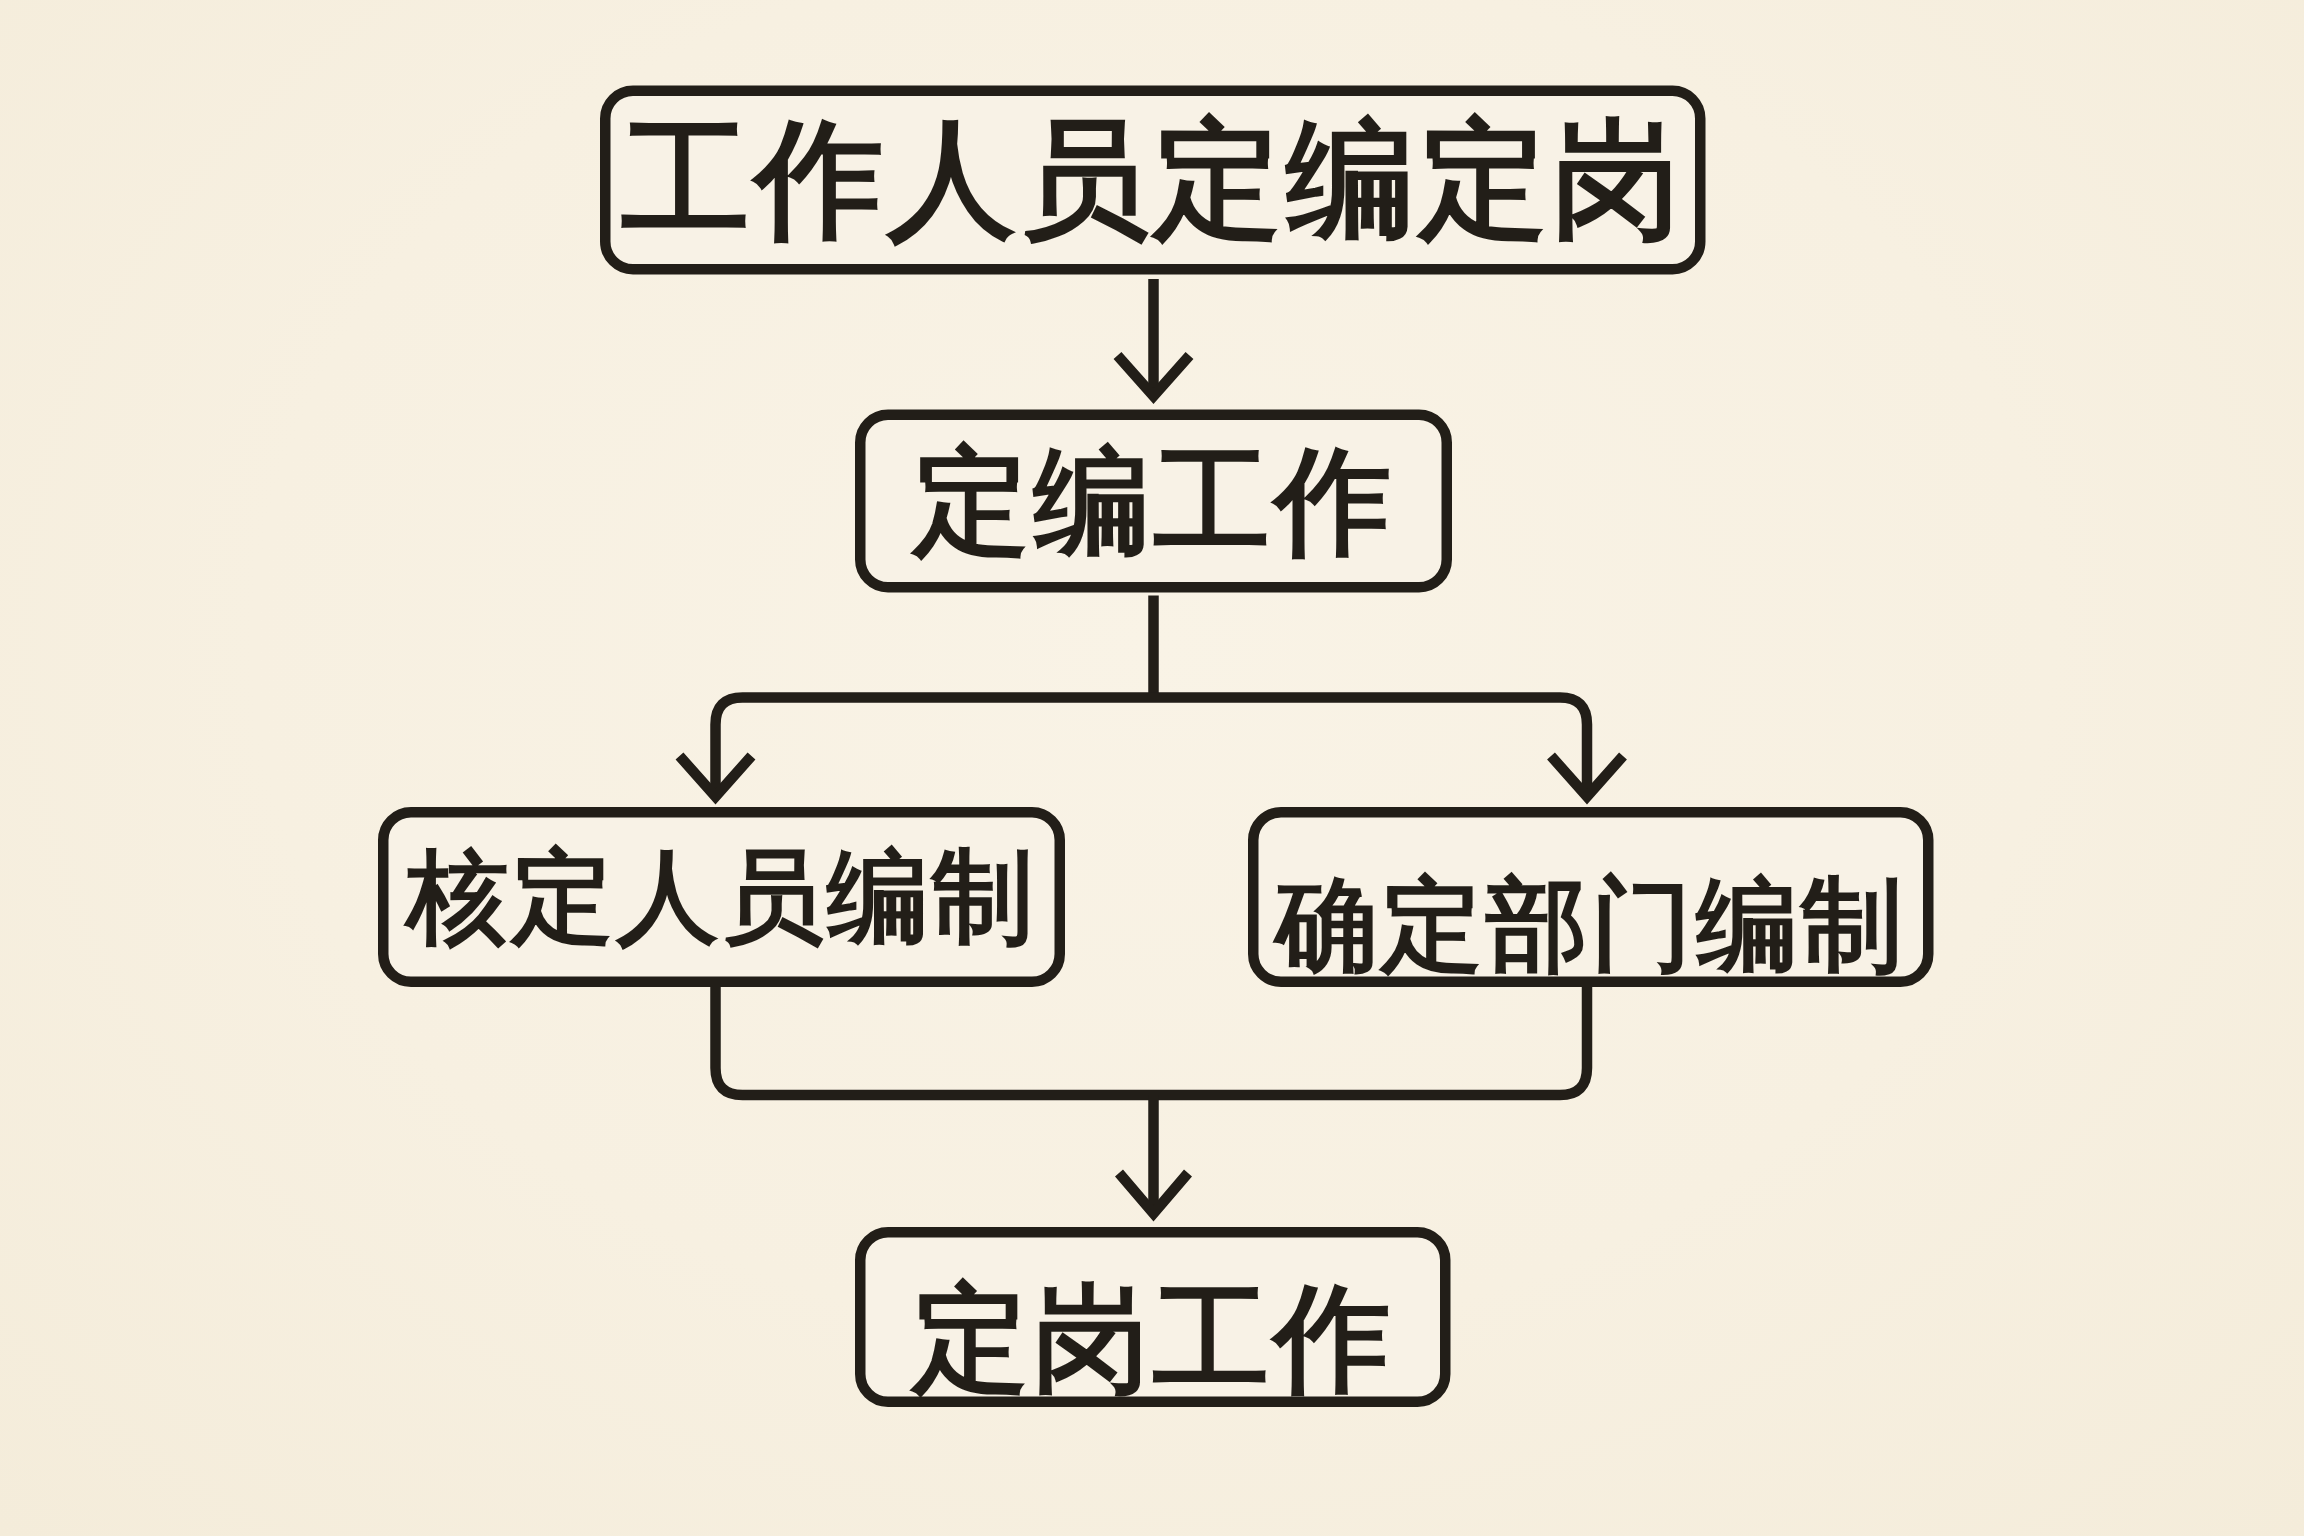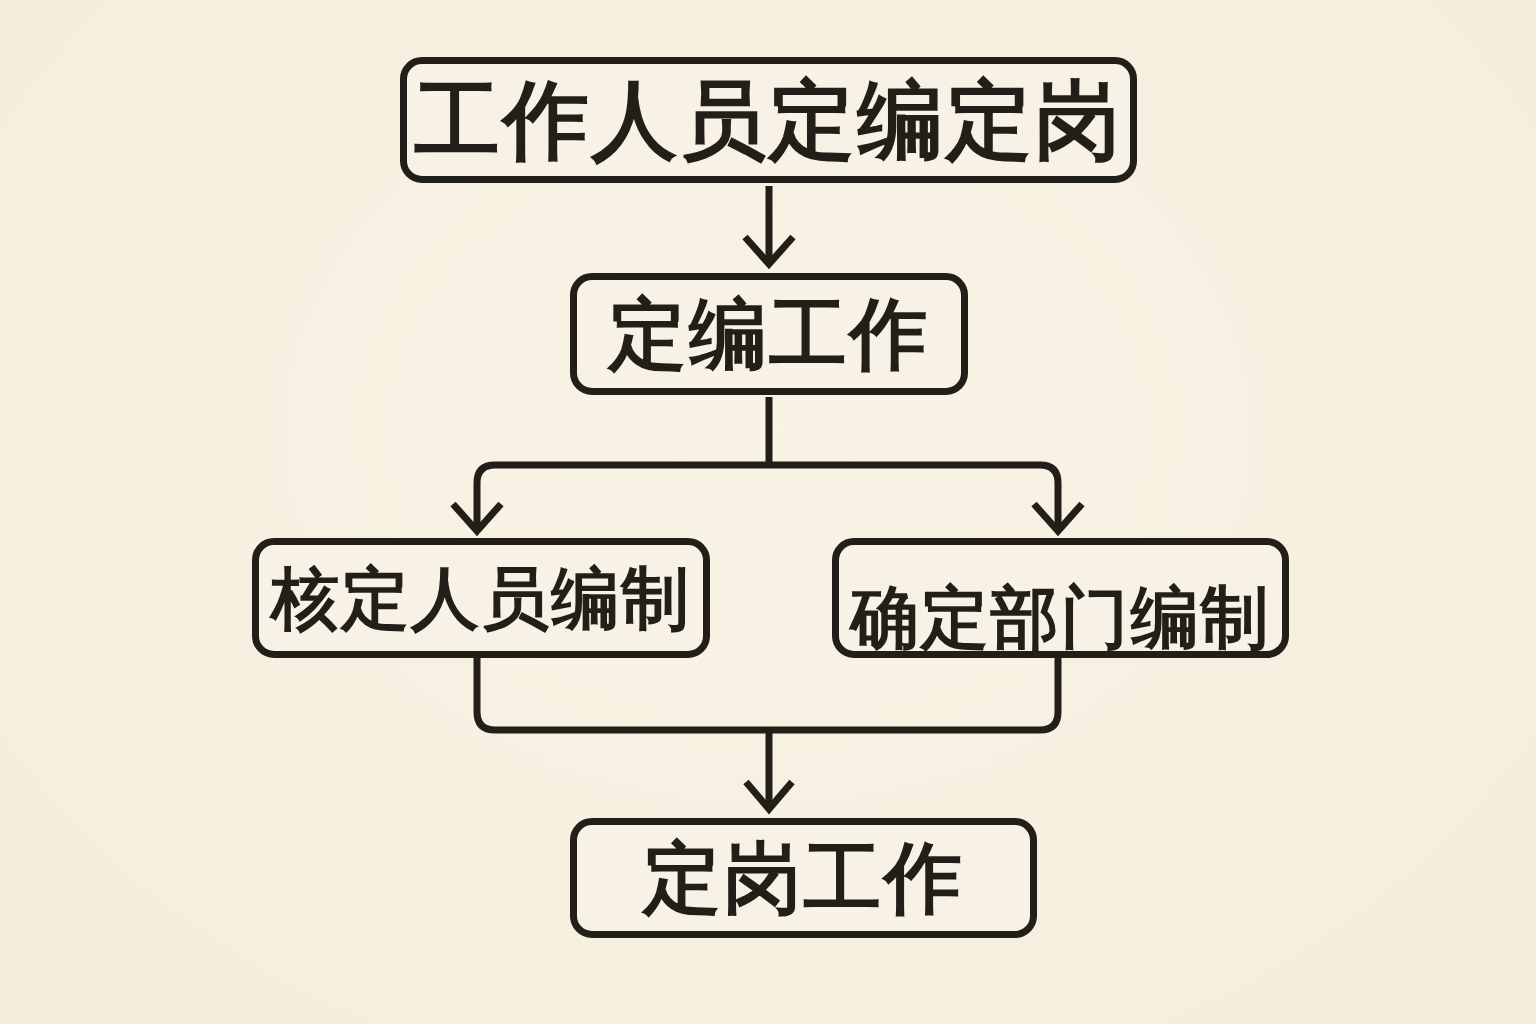--- a/index.html
+++ b/index.html
@@ -62,22 +62,23 @@
     font-size: 68px;
   }
   .node-determine-department {
     left: 832px; top: 538px;
     width: 457px; height: 120px;
     font-size: 68px;
     align-items: flex-end;
   }
   .node-positioning {
     left: 570px; top: 818px;
-    width: 467px; height: 120px;
+    width: 397px; height: 120px;
     font-size: 78px;
+    align-items: flex-end;
   }
 </style>
 </head>
 <body>
 
 <div class="stage">
 
   <svg class="connectors" viewBox="0 0 1536 1024" xmlns="http://www.w3.org/2000/svg">
 
     <g>

